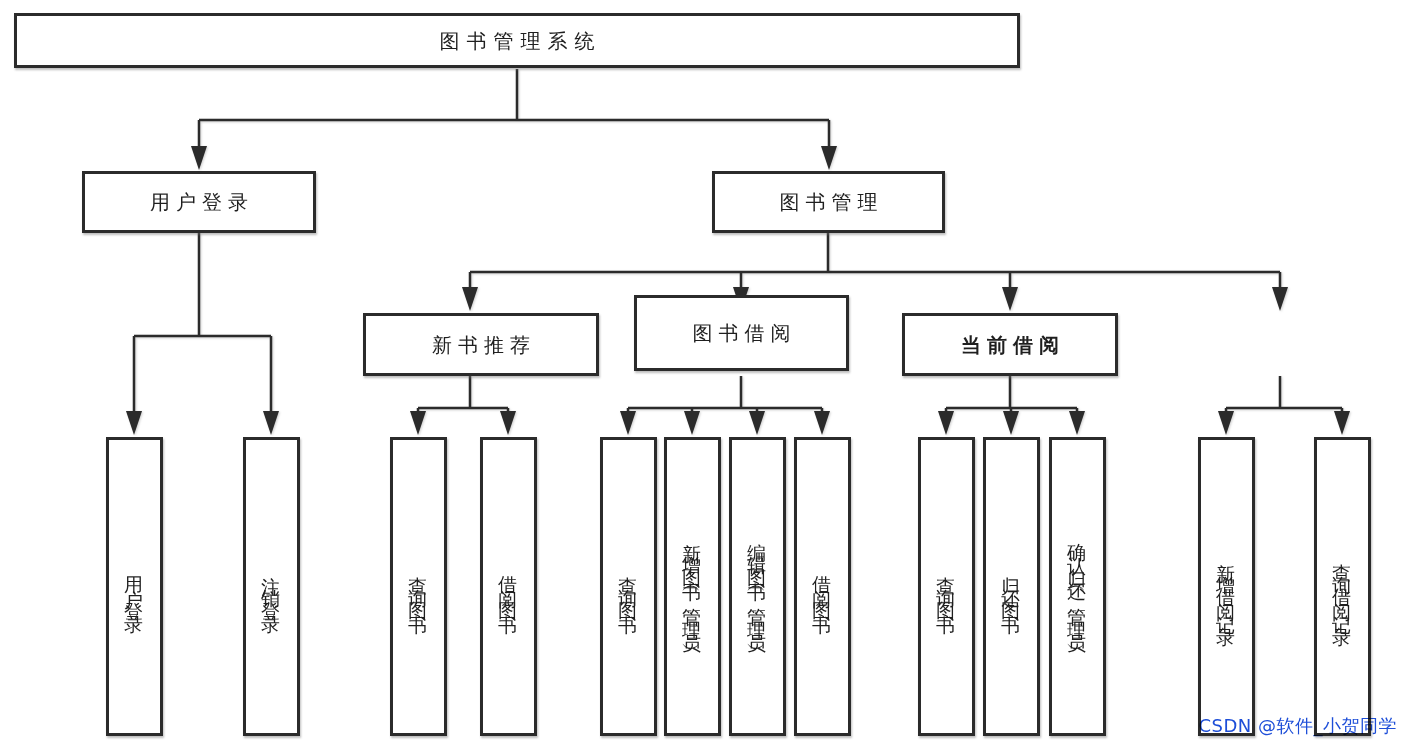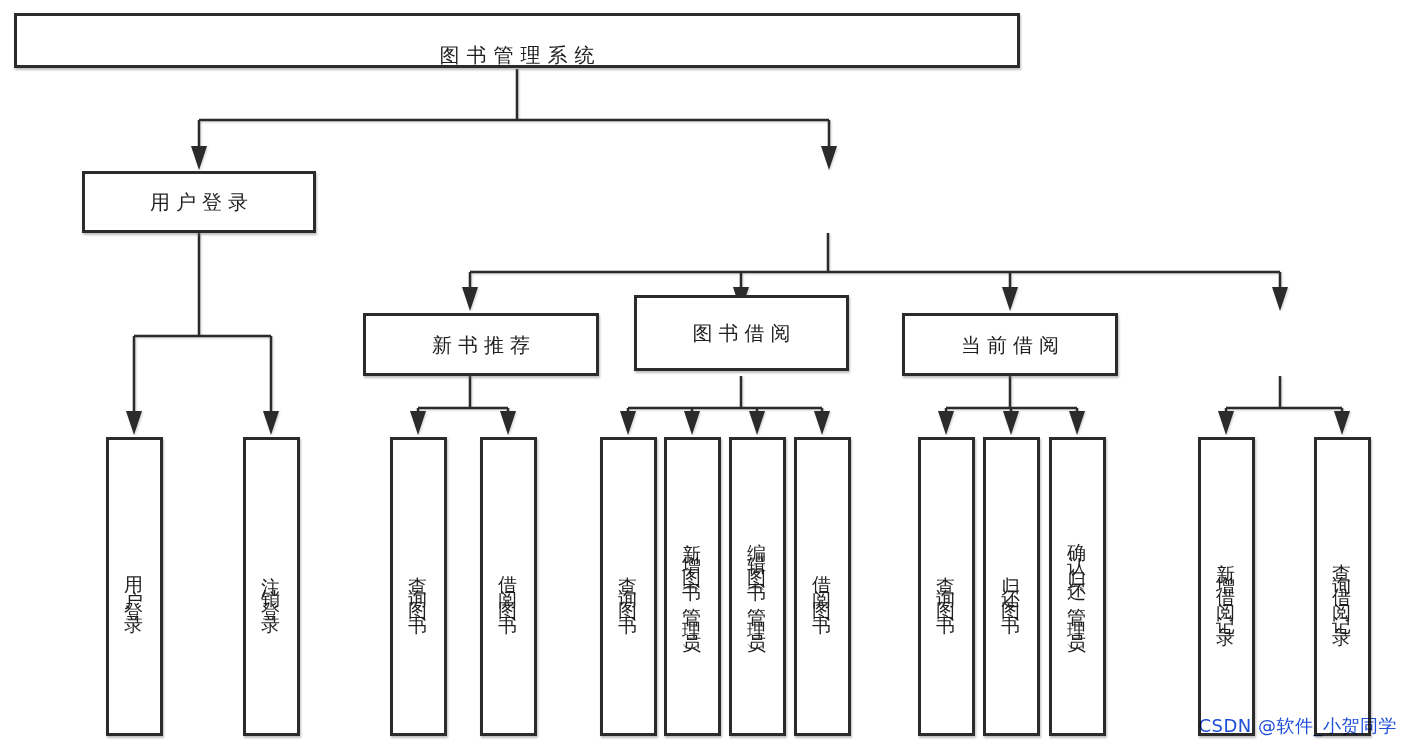--- a/index.html
+++ b/index.html
@@ -51,26 +51,26 @@
   }
   .vnode span {
     writing-mode: vertical-rl;
     text-orientation: mixed;
     font-size: 19px;
     line-height: 1;
     letter-spacing: 13px;
     white-space: nowrap;
   }
   
-  #n-root            { left: 14px;  top: 13px;  width: 1006px; height: 55px; align-items: flex-end; }
+  #n-root            { left: 14px;  top: 13px;  width: 1006px; height: 55px; }
   #n-user-login      { left: 82px;  top: 171px; width: 234px;  height: 62px; }
   #n-book-mgmt       { left: 712px; top: 171px; width: 233px;  height: 62px; }
   #n-new-book-rec    { left: 363px; top: 313px; width: 236px;  height: 63px; }
   #n-book-borrow     { left: 634px; top: 295px; width: 215px;  height: 76px; }
-  #n-current-borrow  { left: 902px; top: 313px; width: 216px;  height: 63px; }
+  #n-current-borrow  { left: 902px; top: 313px; width: 216px;  height: 63px; font-weight: bold; }
   #n-borrow-records  { left: 1172px;top: 313px; width: 215px;  height: 63px; }
   .leaf { top: 437px; width: 57px; height: 299px; }
   #l-user-login          { left: 105.5px; }
   #l-logout              { left: 242.5px; }
   #l-query-books-a       { left: 389.5px; }
   #l-borrow-books-a      { left: 479.5px; }
   #l-query-books-b       { left: 599.5px; }
   #l-add-books-admin     { left: 663.5px; }
   #l-edit-books-admin    { left: 728.5px; }
   #l-borrow-books-b      { left: 793.5px; }
@@ -136,20 +136,23 @@
     </g>
   </svg>
 
   <div id="n-root" class="node hnode root-node">
     <span>图书管理系统</span>
   </div>
 
   <div id="n-user-login" class="node hnode">
     <span>用户登录</span>
   </div>
+  <div id="n-book-mgmt" class="node hnode">
+    <span>图书管理</span>
+  </div>
 
   <div id="n-new-book-rec" class="node hnode">
     <span>新书推荐</span>
   </div>
   <div id="n-book-borrow" class="node hnode">
     <span>图书借阅</span>
   </div>
   <div id="n-current-borrow" class="node hnode">
     <span>当前借阅</span>
   </div>

